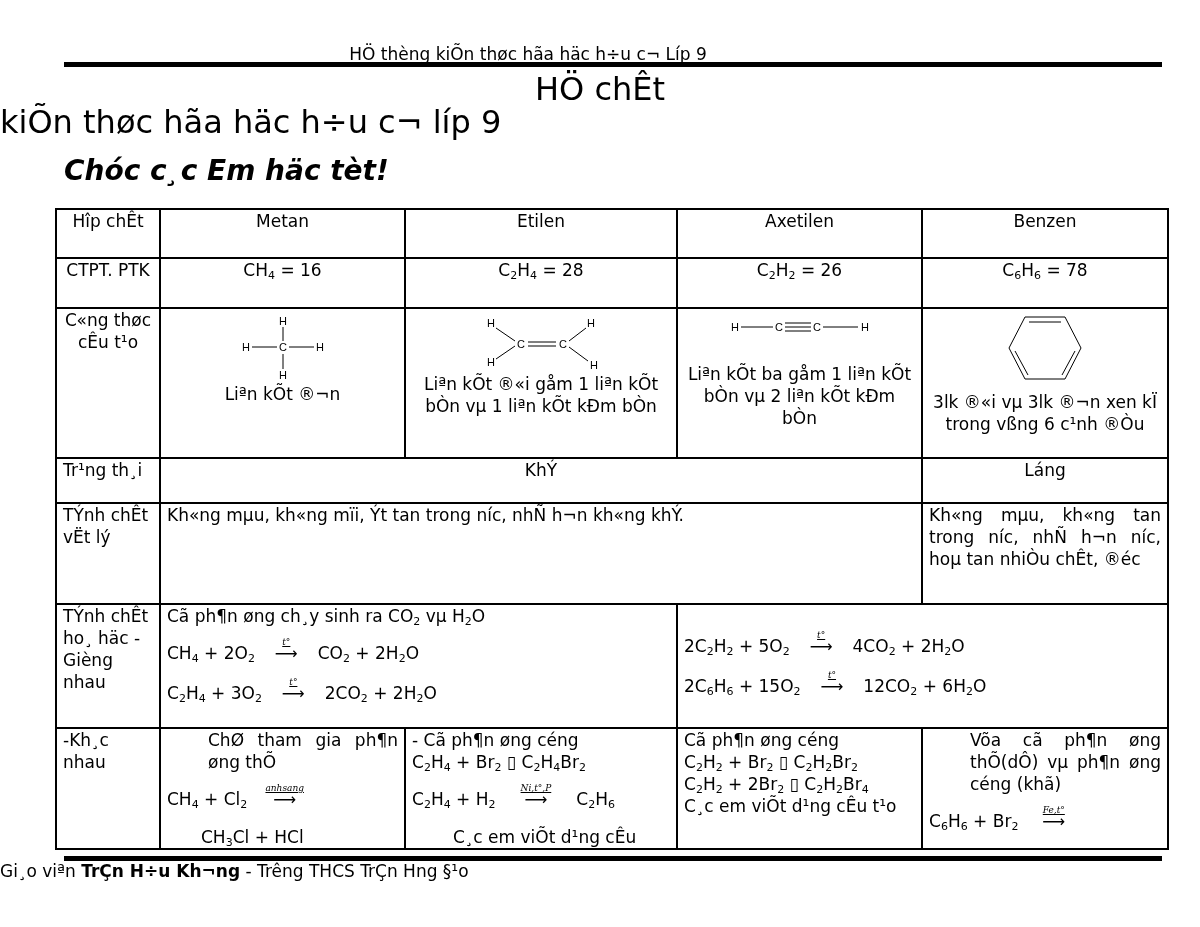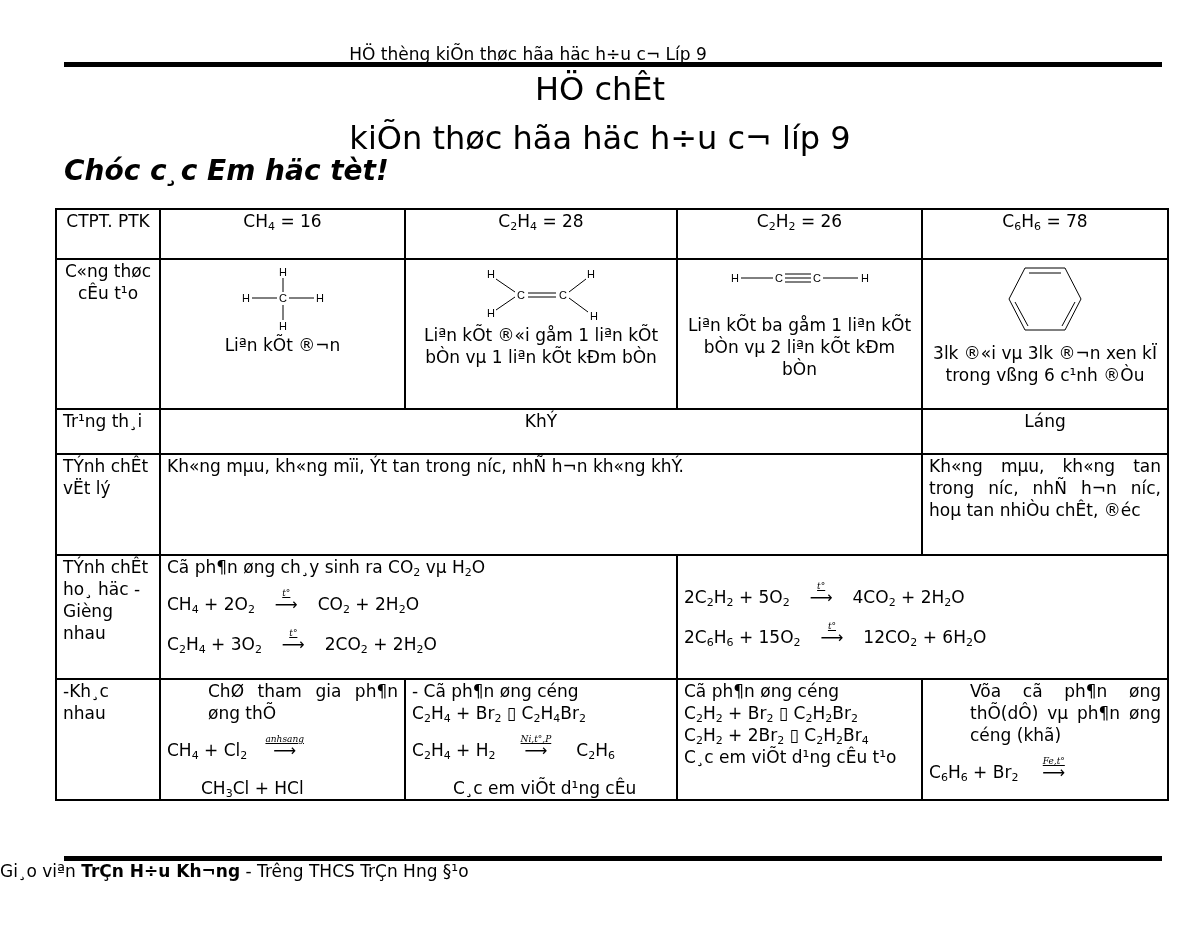--- a/index.html
+++ b/index.html
@@ -2,21 +2,21 @@
 <html><head>
 <meta charset="utf-8">
 <style>
   html, body { margin:0; padding:0; background:#ffffff; }
   body { width:1200px; height:927px; position:relative; overflow:hidden;
          font-family:"DejaVu Sans", sans-serif; color:#000; }
   .page-header { position:absolute; left:0; width:1056px; top:44px; text-align:center;
                  font-size:17px; line-height:20px; }
   .rule { position:absolute; left:64px; width:1098px; height:5px; background:#000; }
   .title1 { position:absolute; left:0; width:1200px; top:70px; text-align:center; font-size:32px; line-height:38px; }
-  .title2 { position:absolute; left:0; width:1200px; top:119px; text-align:center; font-size:32px; line-height:38px; }
+  .title2 { position:absolute; left:0; width:1200px; top:103px; text-align:left; font-size:32px; line-height:38px; }
   .greeting { position:absolute; left:64px; top:154px; font-size:28px; font-weight:bold; font-style:italic; }
   table.kt { position:absolute; left:55px; top:208px; border-collapse:collapse; table-layout:fixed; width:1112px; }
   table.kt td { border:2px solid #000; vertical-align:top; font-size:17px; line-height:22px; padding:0 6px; }
   .c { text-align:center; }
   .j { text-align:justify;margin-left:41px; }
   sub { font-size:11px; vertical-align:-3px; line-height:0; }
   .arrow { display:inline-block; position:relative; width:52px; text-align:center; font-size:16px; }
   .arrow .cond { position:absolute; top:-12px; left:0; width:100%; font-family:"DejaVu Serif", serif;
                  font-style:italic; font-size:9px; text-decoration:underline; }
   .eq { margin:13px 0; line-height:26px; }
@@ -36,20 +36,27 @@
 <table class="kt">
   <colgroup>
     <col style="width:104px">
       <col style="width:245px">
       <col style="width:272px">
       <col style="width:245px">
       <col style="width:246px">
   </colgroup>
 
   <tbody>
+      <tr style="height:49px">
+    <td class="c">Hîp chÊt</td>
+    <td class="c">Metan</td>
+    <td class="c">Etilen</td>
+    <td class="c">Axetilen</td>
+    <td class="c">Benzen</td>
+  </tr>
 
   <tr style="height:50px">
     <td class="c">CTPT. PTK</td>
     <td class="c">
       <span>CH</span><sub>4</sub><span> = 16</span>
     </td>
     <td class="c">
       <span>C</span><sub>2</sub><span>H</span><sub>4</sub><span> = 28</span>
     </td>
     <td class="c">

